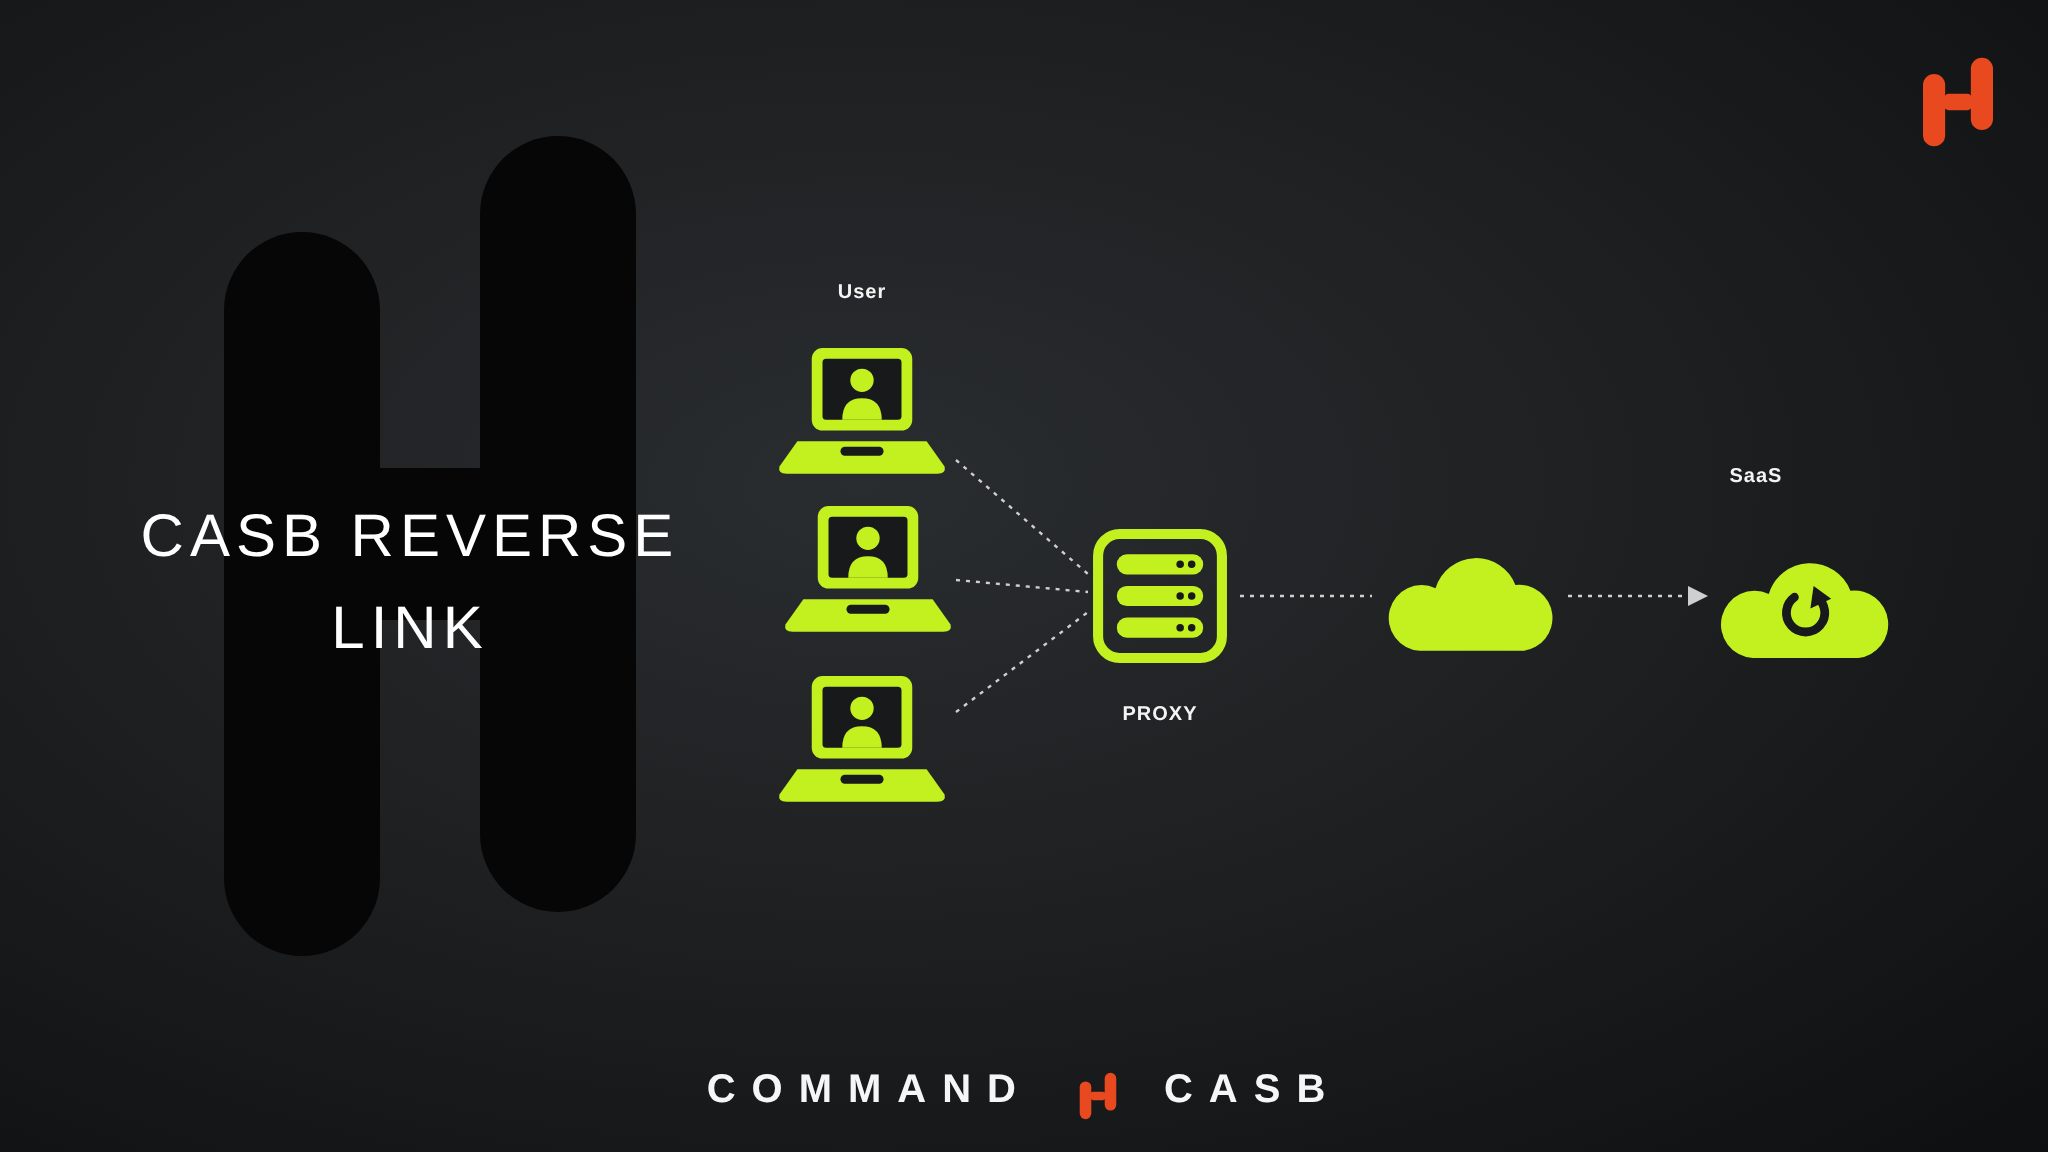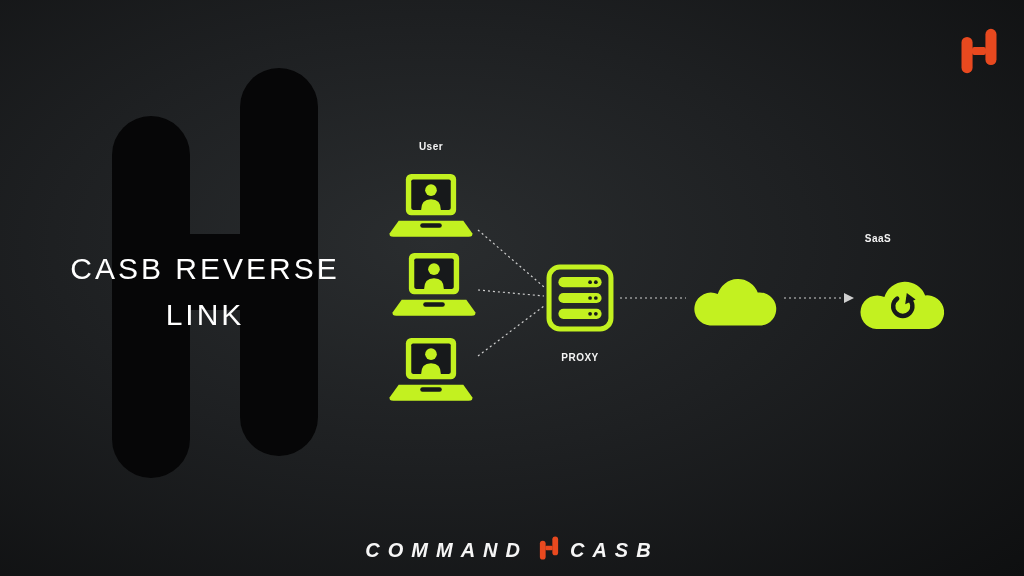--- a/index.html
+++ b/index.html
@@ -35,22 +35,22 @@
   .laptop-3{left:386px;top:338px;}
   .server{left:544px;top:262px;width:72px;height:72px;}
   .cloud-1{left:688px;top:266px;width:94px;height:64px;}
   .cloud-2{left:854px;top:268px;width:96px;height:66px;}
   
   .connectors{left:0;top:0;width:1024px;height:576px;pointer-events:none;}
   
   .corner-logo{left:958px;top:24px;width:42px;height:54px;color:var(--orange);}
   
   .footer-brand{
-    left:0;right:0;bottom:14px;display:flex;align-items:flex-end;justify-content:center;gap:10px;
-    color:#f6f6f6;font-weight:700;font-size:20px;letter-spacing:8px;font-style:italic;
+    left:0;right:0;bottom:14px;display:flex;align-items:flex-start;justify-content:center;gap:22px;
+    color:#f6f6f6;font-weight:700;font-size:20px;letter-spacing:8px;
   }
   .footer-brand .glyph{width:22px;height:28px;color:var(--orange);flex:0 0 auto;}
   .footer-brand span{display:inline-block;}
   svg{display:block;}
 </style>
 </head>
 <body>
 
 <svg width="0" height="0" style="position:absolute" aria-hidden="true">
   <defs>

